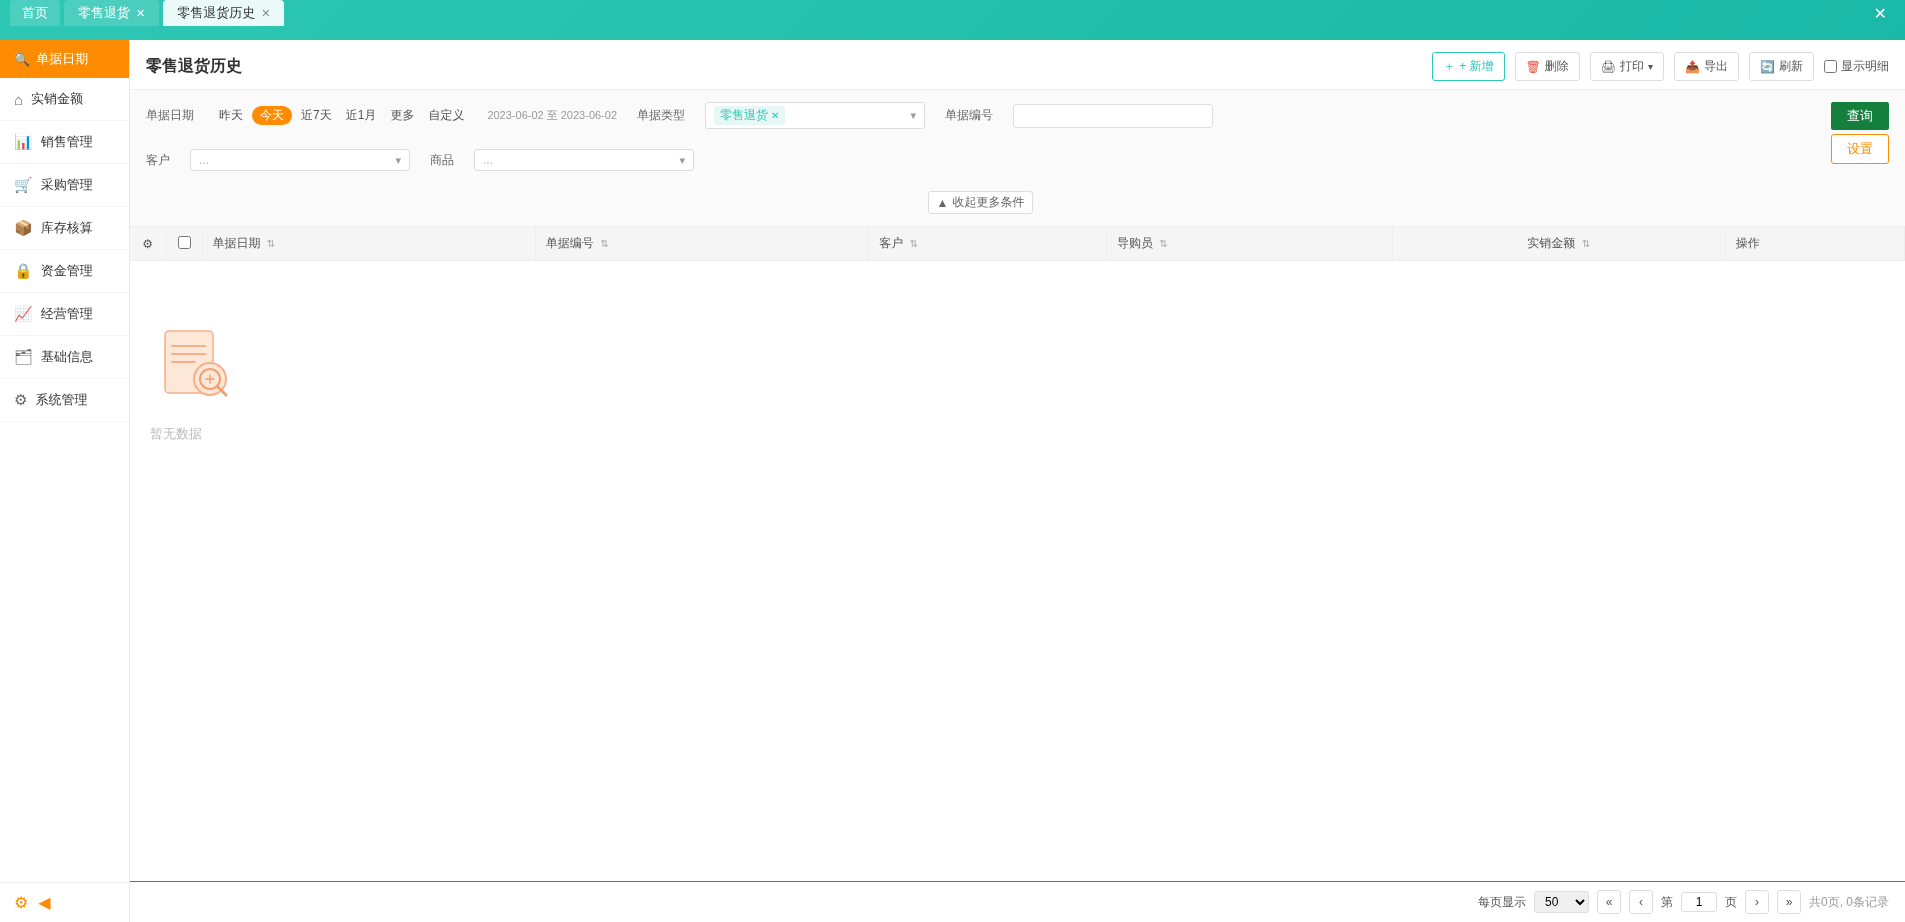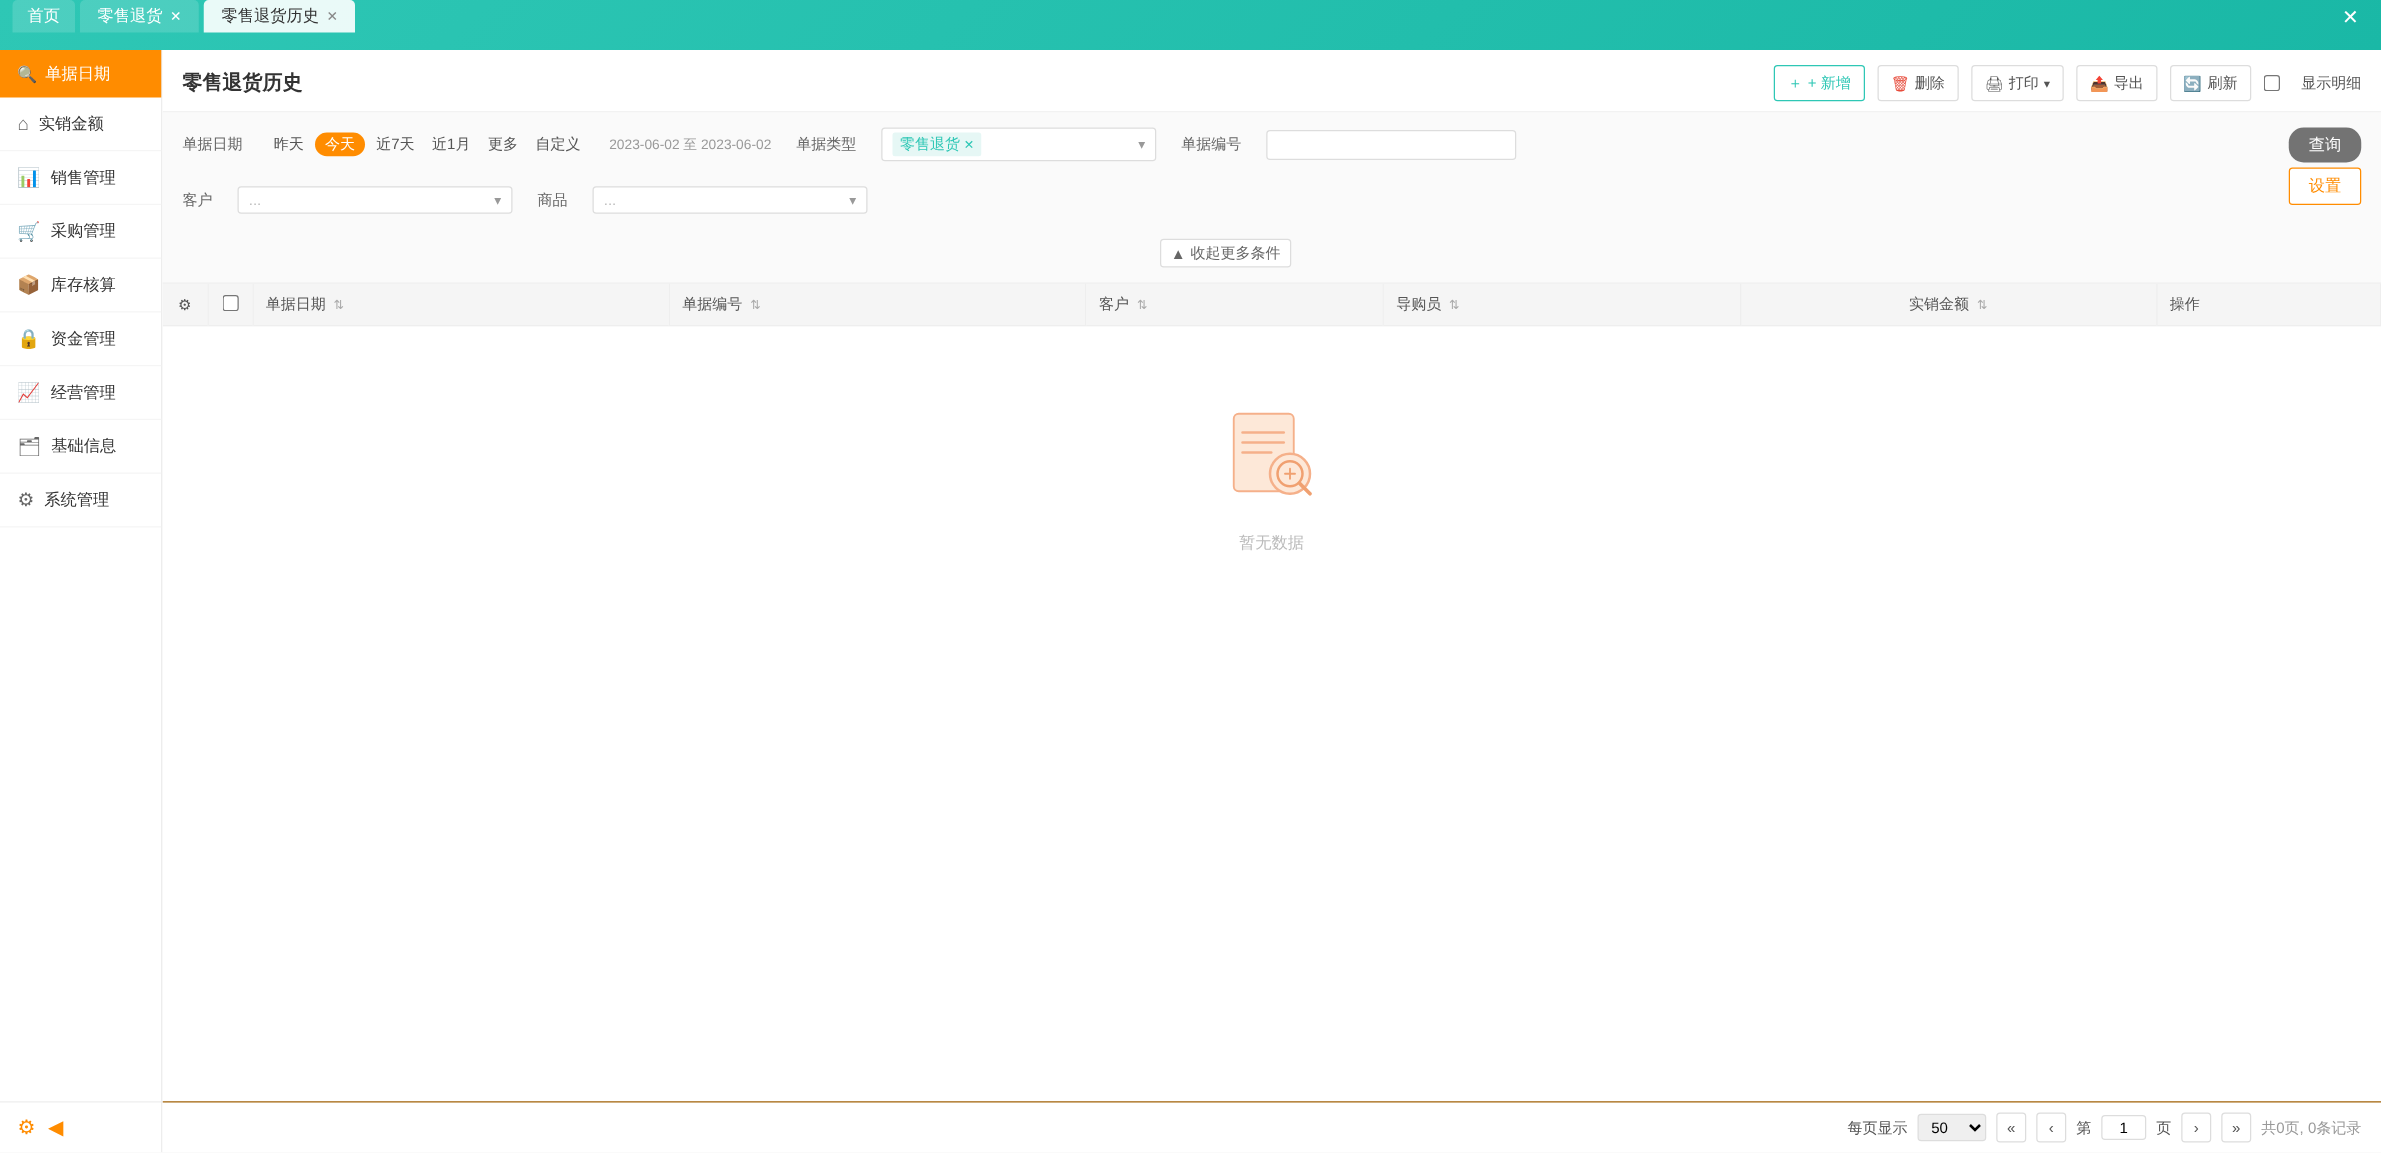--- a/index.html
+++ b/index.html
@@ -62,21 +62,21 @@
       background: #fff;
     }
     .page-title { font-size: 16px; font-weight: bold; color: #333; }
     .toolbar { display: flex; align-items: center; gap: 10px; }
     .toolbar-btn {
       display: flex; align-items: center; gap: 4px;
       padding: 5px 10px; border: 1px solid #ddd; border-radius: 3px;
       background: #fff; font-size: 12px; color: #555; cursor: pointer;
     }
     .btn-add { color: #2ec7b5; border-color: #2ec7b5; }
-    .show-detail-label { font-size: 12px; color: #555; display: flex; align-items: center; gap: 17px; }
+    .show-detail-label { font-size: 12px; color: #555; display: flex; align-items: center; gap: 4px; }
     .checkbox-small { width: 13px; height: 13px; cursor: pointer; }
 
     
     .filter-area {
       padding: 12px 16px;
       border-bottom: 1px solid #eee;
       background: #fafafa;
     }
     .filter-row { display: flex; align-items: center; gap: 20px; margin-bottom: 10px; flex-wrap: wrap; }
     .filter-label { font-size: 12px; color: #666; white-space: nowrap; }
@@ -104,43 +104,43 @@
     .filter-input {
       border: 1px solid #ddd; border-radius: 3px; padding: 4px 8px;
       font-size: 12px; background: #fff; min-width: 200px; color: #999;
     }
     .collapse-btn {
       display: flex; align-items: center; gap: 4px;
       font-size: 12px; color: #666; cursor: pointer; padding: 2px 8px;
       border: 1px solid #ddd; border-radius: 3px; background: #fff;
     }
     .btn-query {
-      background: #737373; color: #fff; border: none;
-      padding: 5px 16px; border-radius: 12px; font-size: 13px; cursor: pointer;
+      background: #15803d; color: #fff; border: none;
+      padding: 5px 16px; border-radius: 2px; font-size: 13px; cursor: pointer;
     }
     .btn-setting {
       background: #fff; color: #ff8c00; border: 1px solid #ff8c00;
       padding: 5px 14px; border-radius: 3px; font-size: 13px; cursor: pointer;
     }
 
     
     .table-area { flex: 1; overflow: auto; }
     table { width: 100%; border-collapse: collapse; font-size: 12px; }
     thead tr { background: #f5f5f5; border-bottom: 1px solid #eee; }
     th {
       padding: 8px 10px; text-align: left; color: #555; font-weight: normal;
       border-right: 1px solid #eee; white-space: nowrap;
     }
     th .sort-icon { color: #aaa; font-size: 10px; margin-left: 3px; }
     .th-settings { width: 36px; text-align: center; }
     .th-checkbox { width: 36px; text-align: center; }
 
     
     .empty-state {
-      display: flex; flex-direction: column; align-items: center;
+      display: flex; flex-direction: column; align-items: flex-start;
       justify-content: center; padding: 60px 20px;
       color: #bbb; font-size: 13px;
     }
     .empty-icon {
       width: 90px; height: 90px; margin-bottom: 14px;
       position: relative;
     }
     .empty-icon svg { width: 90px; height: 90px; }
 
     

